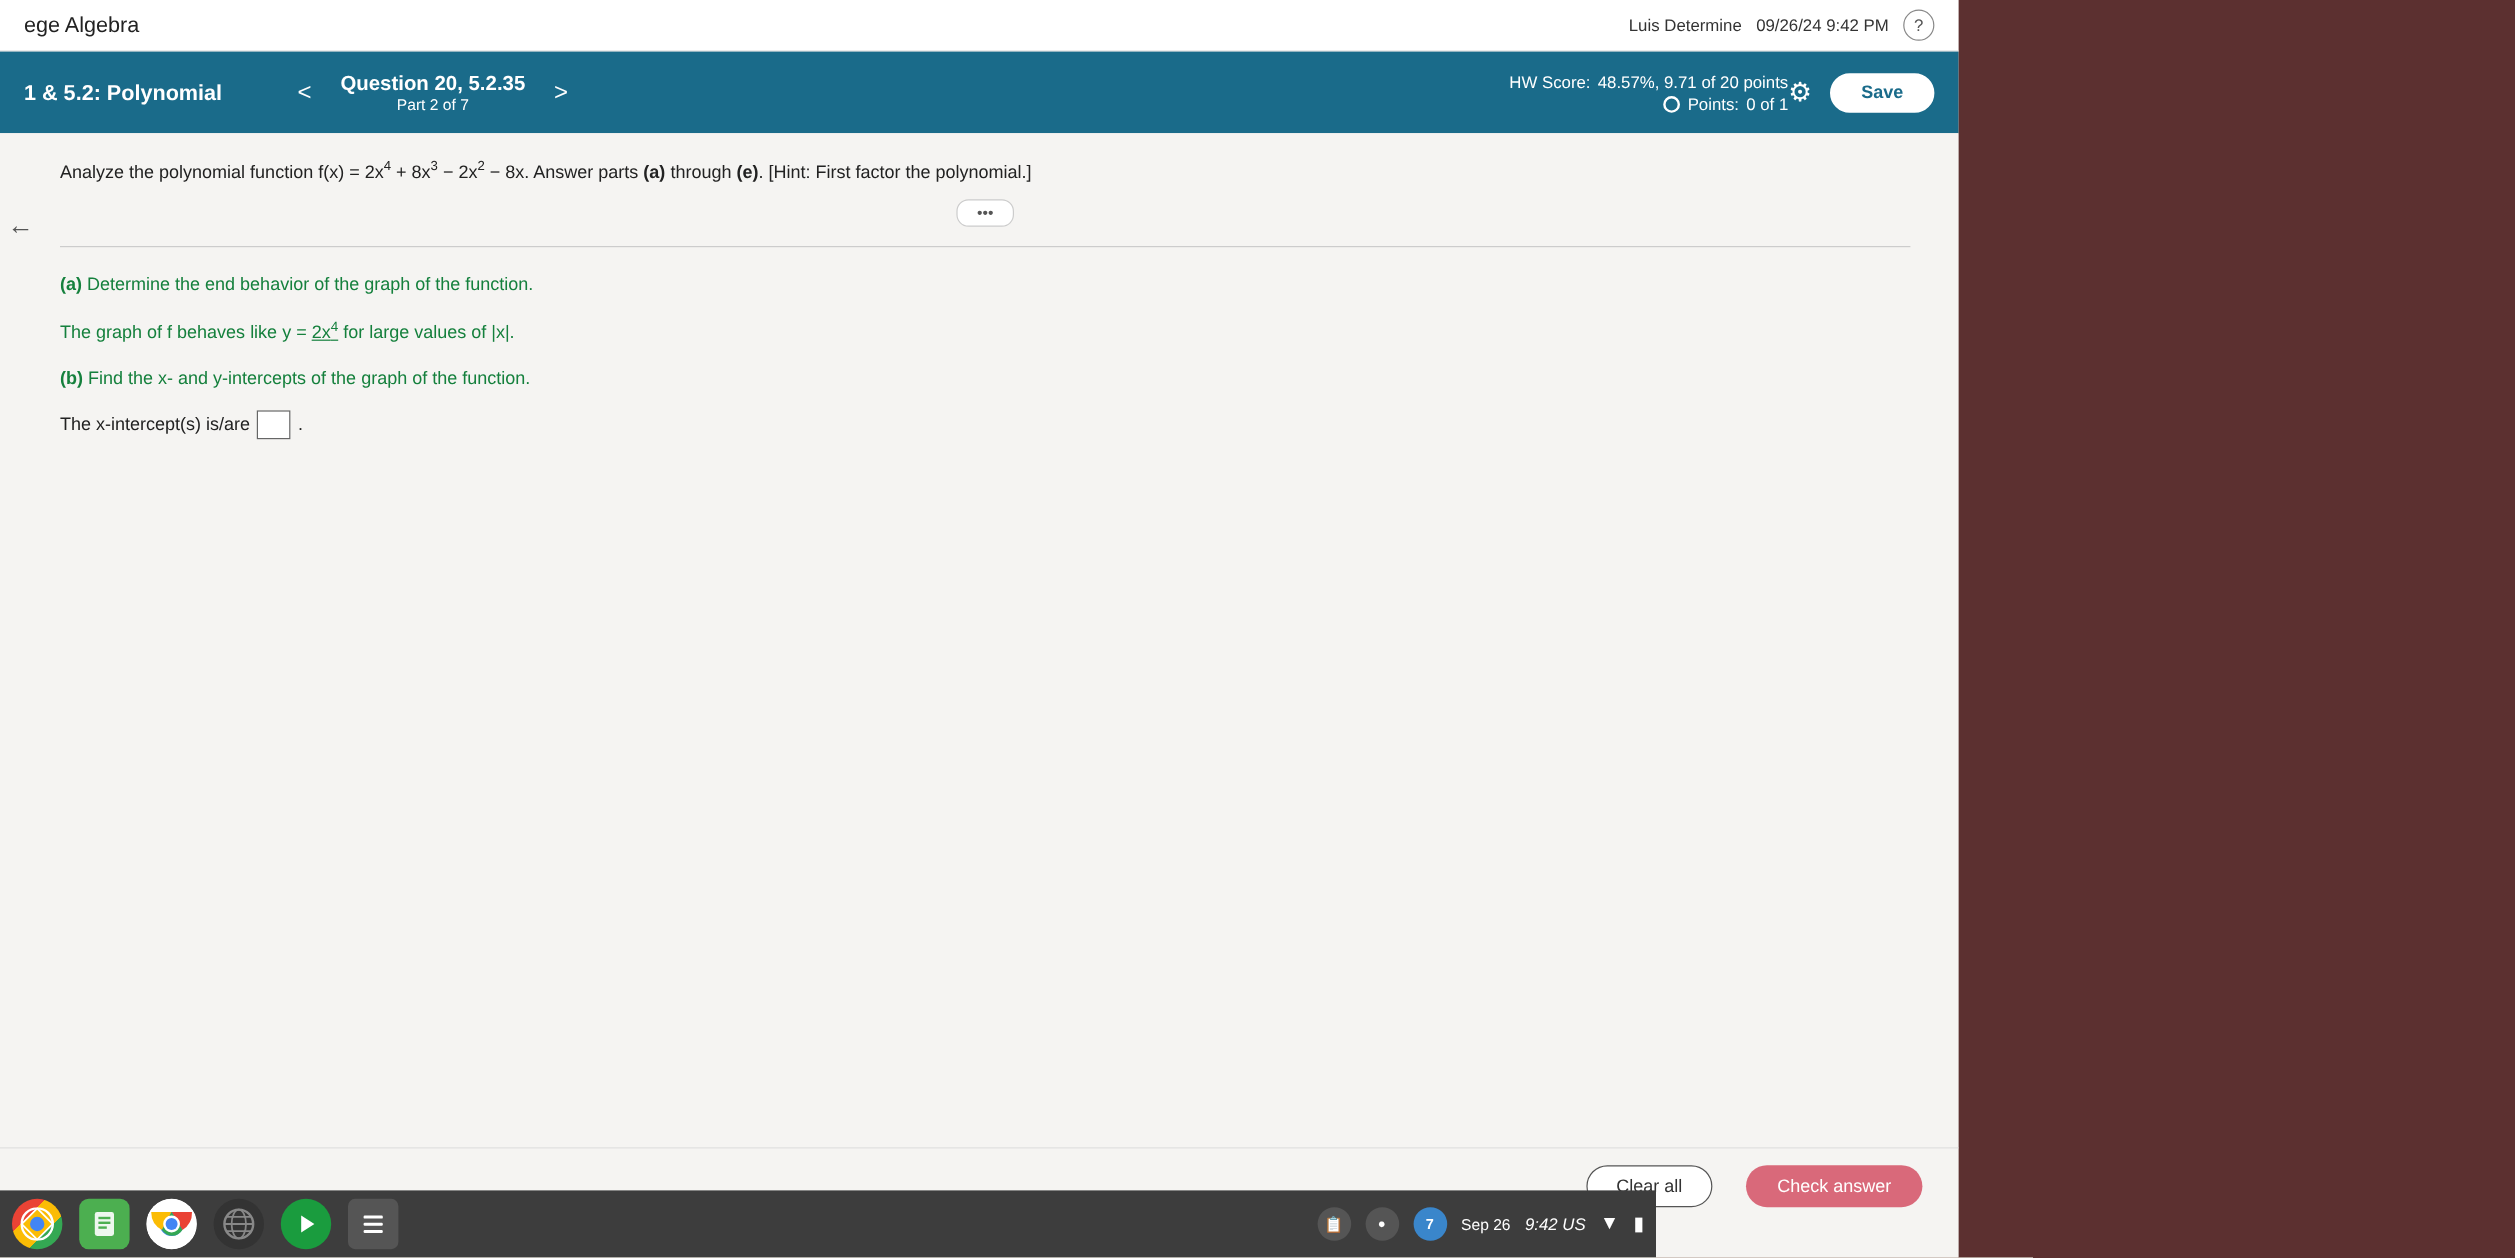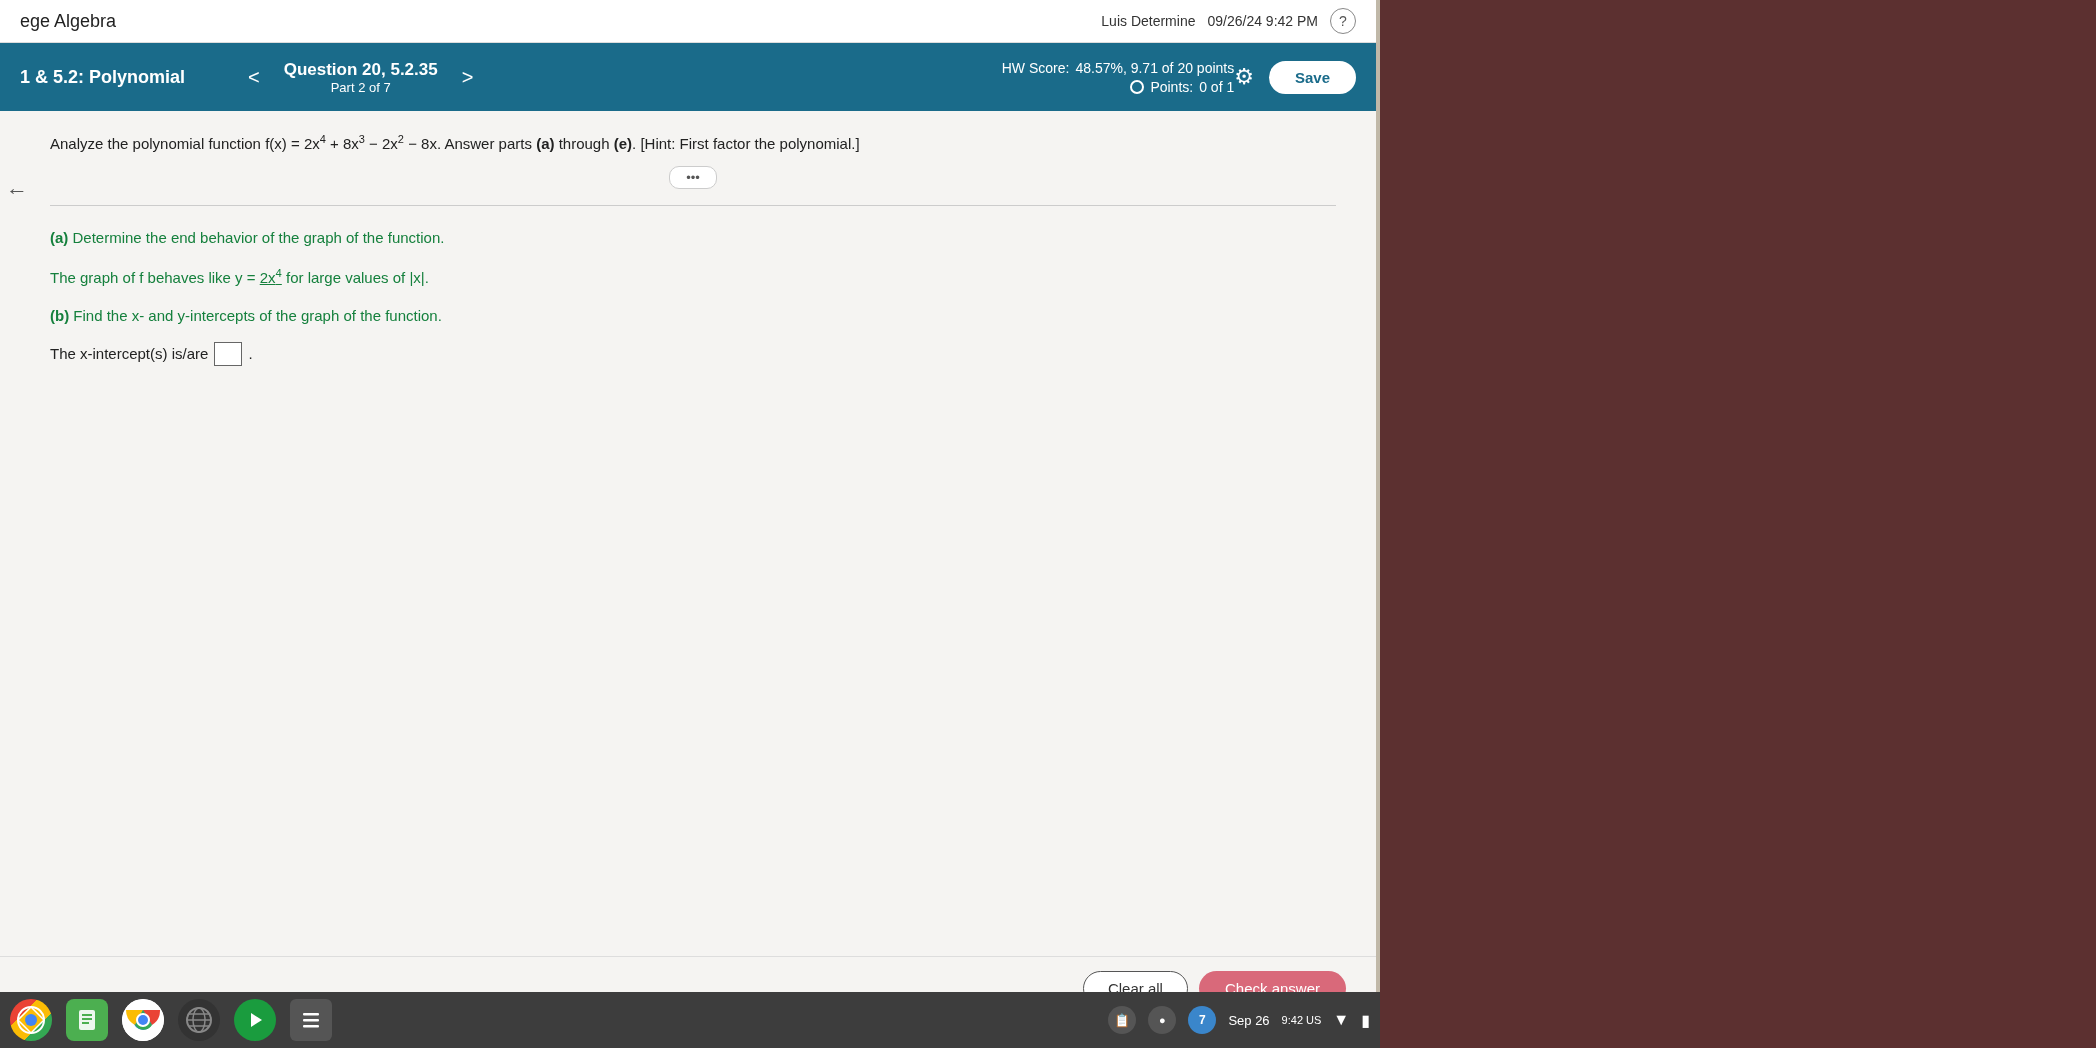--- a/index.html
+++ b/index.html
@@ -10,21 +10,21 @@
       height: 1048px;
       overflow: hidden;
       position: relative;
     }
 
     
     .main-wrapper {
       position: absolute;
       left: 0;
       top: 0;
-      width: 1376px;
+      width: 1632px;
       height: 1048px;
       background: #f0ede8;
       display: flex;
       flex-direction: column;
     }
 
     
     .top-bar {
       background: #fff;
       padding: 8px 20px;
@@ -233,21 +233,21 @@
       display: flex;
       flex-direction: column;
       gap: 8px;
       border-top: 1px solid #ddd;
     }
 
     .bottom-actions {
       display: flex;
       justify-content: flex-end;
       align-items: center;
-      gap: 11px;
+      gap: 28px;
     }
 
     .clear-all-btn {
       background: #fff;
       border: 1.5px solid #555;
       border-radius: 20px;
       padding: 8px 24px;
       font-size: 15px;
       color: #333;
       cursor: pointer;
@@ -500,19 +500,19 @@
           <rect x="4" y="11" width="16" height="2.5" rx="1" fill="white"></rect>
           <rect x="4" y="17" width="16" height="2.5" rx="1" fill="white"></rect>
         </svg>
       </div>
     </div>
     <div class="taskbar-right">
       <div class="taskbar-sys-icon" style="background:#555;">📋</div>
       <div class="taskbar-sys-icon" style="background:#555; font-size:11px;">●</div>
       <div class="taskbar-sys-icon" style="background:#3a86cb; font-size:12px; font-weight:bold;">7</div>
       <span style="color:#fff; font-size:13px;">Sep 26</span>
-      <span style="color:#fff; font-size:11px;">9:42 US</span>
+      <span style="color:#fff; font-size:14px;font-style:italic;">9:42 US</span>
       <span style="color:#fff; font-size:16px;">▼</span>
       <span style="color:#fff; font-size:16px;">▮</span>
     </div>
   </div>
 
 </div>
 
 </body></html>

